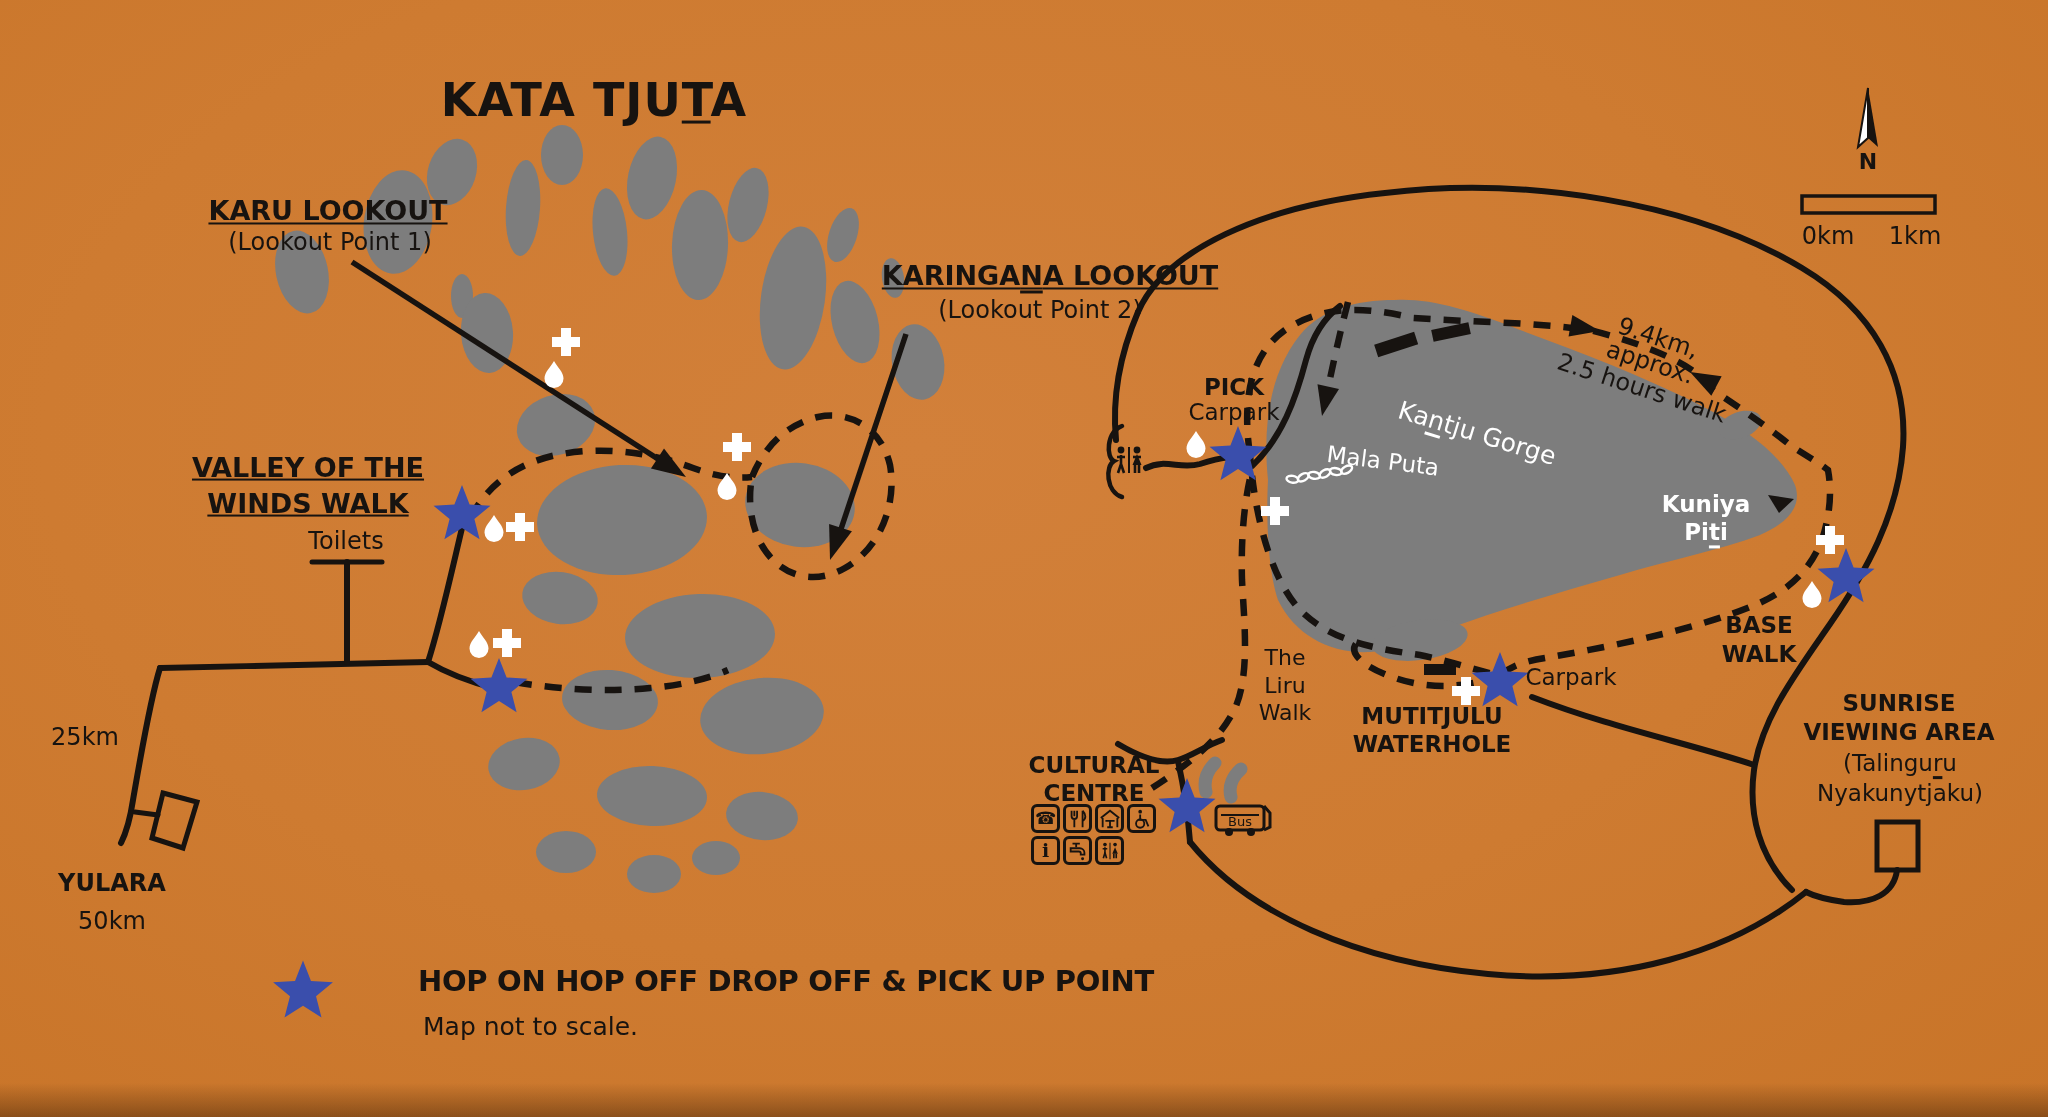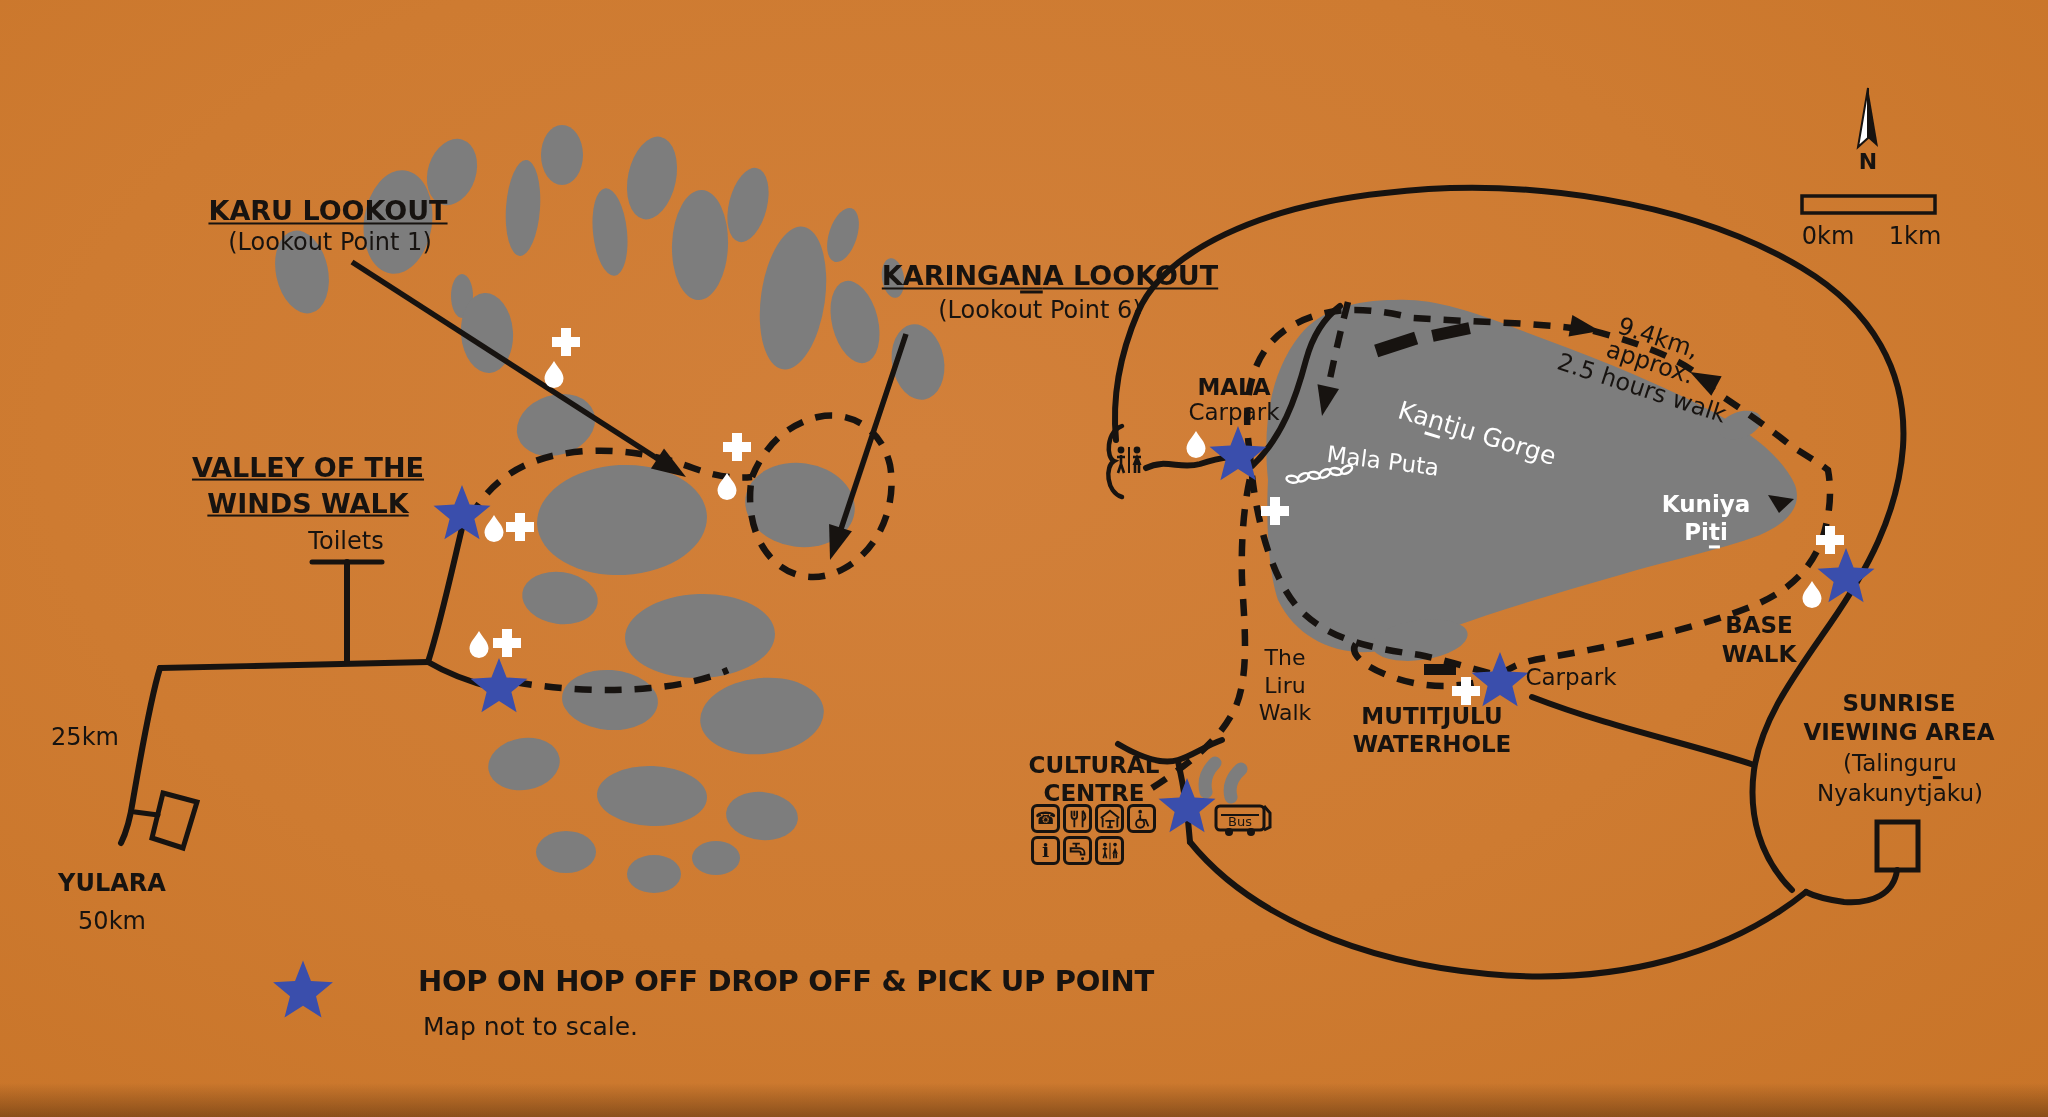--- a/index.html
+++ b/index.html
@@ -207,42 +207,43 @@
     <use href="#star-shape" transform="translate(462,515)"></use>
     <use href="#star-shape" transform="translate(499,688)"></use>
     <use href="#star-shape" transform="translate(1238,456)"></use>
     <use href="#star-shape" transform="translate(1500,682)"></use>
     <use href="#star-shape" transform="translate(1187,808)"></use>
     <use href="#star-shape" transform="translate(1846,578)"></use>
     <use href="#star-shape" transform="translate(303,992) scale(1.05)"></use>
   </g>
 </svg>
 
+<div class="lbl t1" style="left:594px;top:100px"><span>KATA TJU</span><span class="ul">T</span><span>A</span></div>
 
 <div class="lbl b s27" style="left:328px;top:211px">KARU LOOKOUT</div>
 <div class="lbl s24" style="left:330px;top:243px">(Lookout Point 1)</div>
 
 <div class="lbl b s27" style="left:1050px;top:276px"><span>KARINGA</span><span class="ul">N</span><span>A LOOKOUT</span></div>
-<div class="lbl s24" style="left:1040px;top:311px">(Lookout Point 6)</div>
+<div class="lbl s24" style="left:1040px;top:311px">(Lookout Point 2)</div>
 
 <div class="lbl b s27" style="left:308px;top:486px;line-height:1.35">
   <div>VALLEY OF THE</div>
   <div>WINDS WALK</div>
 </div>
 <div class="lbl s24" style="left:346px;top:542px">Toilets</div>
 <div class="lbl s24" style="left:85px;top:738px">25km</div>
 <div class="lbl b s29" style="left:112px;top:884px">YULARA</div>
 <div class="lbl s24" style="left:112px;top:922px">50km</div>
 
 
 <div class="lbl b s22" style="left:1868px;top:162px">N</div>
 <div class="lbl s24" style="left:1828px;top:237px">0km</div>
 <div class="lbl s24" style="left:1915px;top:237px">1km</div>
 
-<div class="lbl b s23" style="left:1234px;top:387px">MALA</div>
+<div class="lbl b s23" style="left:1234px;top:387px">PICK</div>
 <div class="lbl s23" style="left:1234px;top:412px">Carpark</div>
 
 <div class="lbl w s23" style="left:1383px;top:461px;transform:translate(-50%,-50%) rotate(7deg)">Mala Puta</div>
 <div class="lbl w s25" style="left:1477px;top:434px;transform:translate(-50%,-50%) rotate(17deg)"><span>Ka</span><span class="ul">n</span><span>tju Gorge</span></div>
 
 <div class="lbl b w s23" style="left:1706px;top:519px;line-height:1.2">
   <div>Kuniya</div>
   <div><span>Pi</span><span class="ul">t</span><span>i</span></div>
 </div>
 

